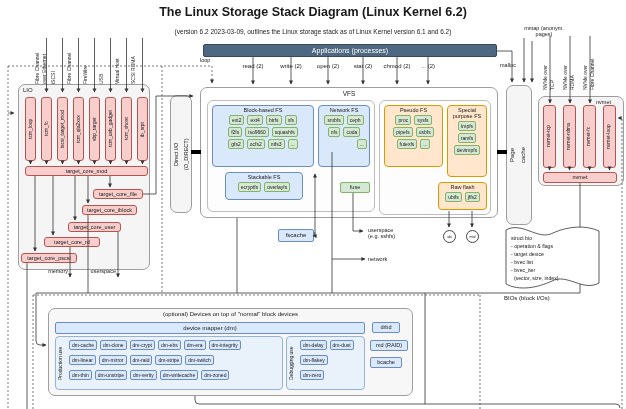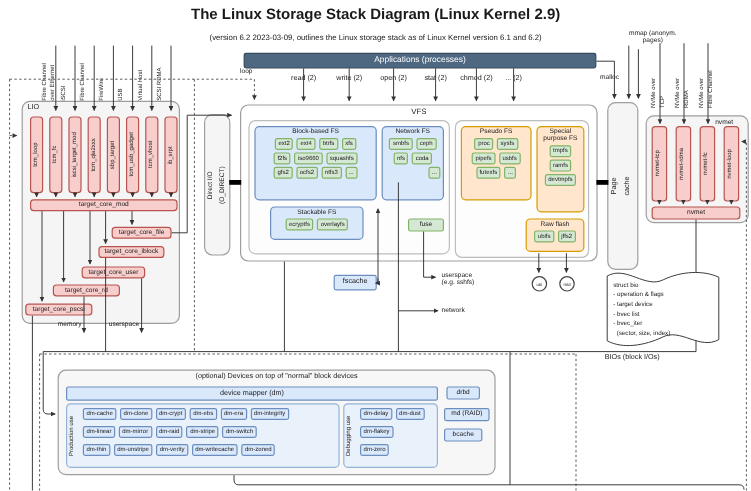--- a/index.html
+++ b/index.html
@@ -27,21 +27,21 @@
   .sys{position:absolute;top:63px;width:40px;text-align:center;font-size:6px}
   .sidechip{position:absolute;background:#dae8fc;border:1px solid #6c8ebf;border-radius:2px;font-size:5.5px;text-align:center;line-height:9px}
   .circle{position:absolute;width:13px;height:13px;border:1px solid #444;border-radius:50%;background:#fff;font-size:3.5px;display:flex;align-items:center;justify-content:center}
   .lbl{position:absolute;font-size:6px}
   svg.overlay{position:absolute;left:0;top:0;z-index:5;pointer-events:none}
   .z6{z-index:6}
 </style>
 </head>
 <body>
 
-<div class="abs" style="left:0;top:5px;width:626px;text-align:center;font-size:12.5px;font-weight:bold">The Linux Storage Stack Diagram (Linux Kernel 2.9)</div>
+<div class="abs" style="left:0;top:5px;width:626px;text-align:center;font-size:12.5px;font-weight:bold">The Linux Storage Stack Diagram (Linux Kernel 6.2)</div>
 <div class="abs" style="left:0;top:28px;width:626px;text-align:center;font-size:6.5px">(version 6.2 2023-03-09, outlines the Linux storage stack as of Linux Kernel version 6.1 and 6.2)</div>
 <div class="note" style="left:512px;top:25px;width:64px;text-align:center">mmap (anonym.
 pages)</div>
 
 <div class="abs" style="left:203px;top:44px;width:294px;height:13px;background:#4d6880;border:1px solid #34495e;border-radius:2px;color:#fff;font-size:7px;text-align:center;line-height:12px">Applications (processes)</div>
 
 <div class="sys" style="left:233px">read (2)</div>
 <div class="sys" style="left:271px">write (2)</div>
 <div class="sys" style="left:308px">open (2)</div>
 <div class="sys" style="left:343px">stat (2)</div>

